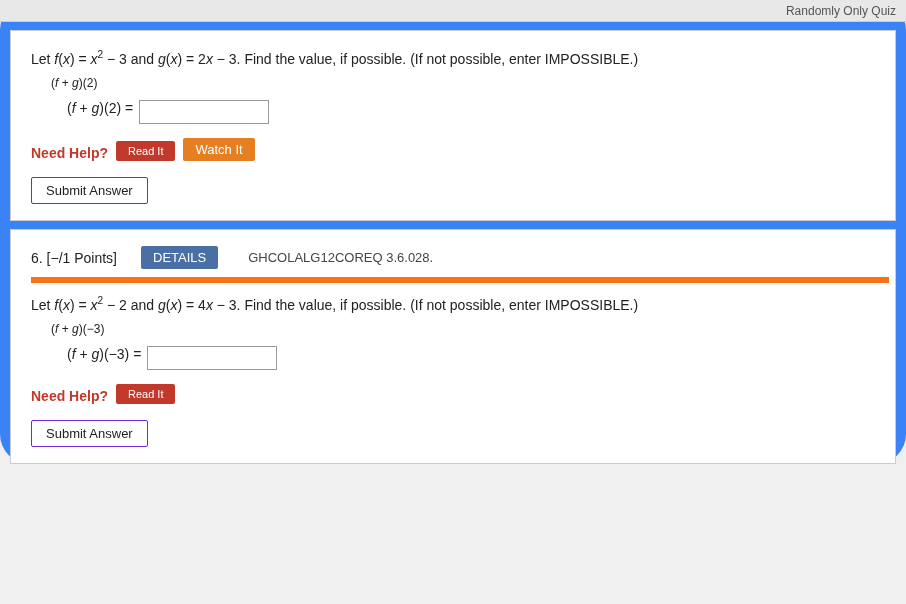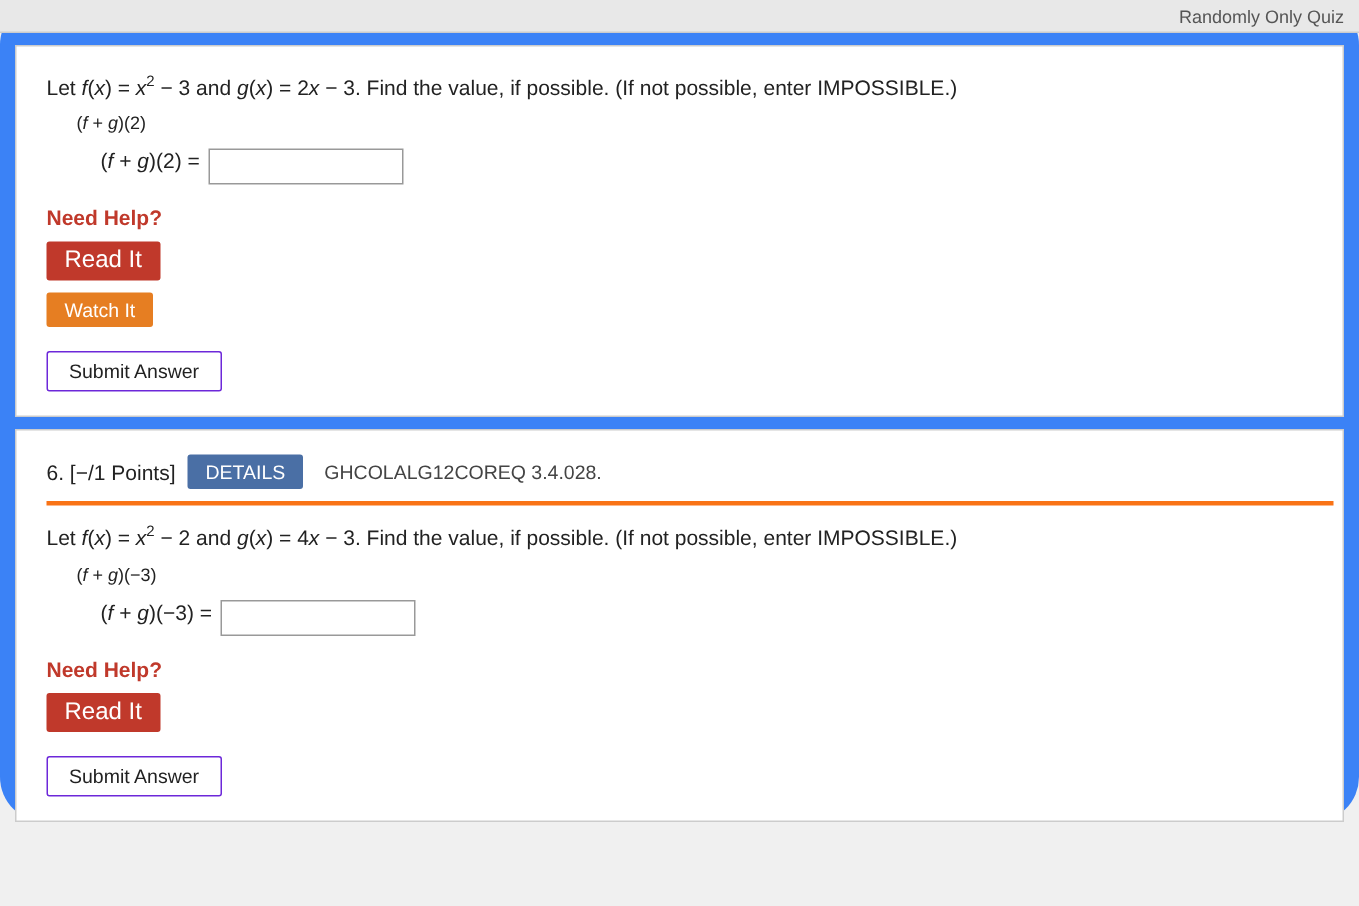--- a/index.html
+++ b/index.html
@@ -22,25 +22,25 @@
     .question-block {
       background: #fff;
       margin: 8px 10px;
       padding: 16px 6px 16px 20px;
       border: 1px solid #ccc;
     }
 
     .question-header {
       display: flex;
       align-items: center;
-      gap: 8px;
+      gap: 24px;
       margin-bottom: 10px;
       font-size: 14px;
       color: #222;
-      border-bottom: 3px solid #f97316;
+      border-bottom: 6px solid #f97316;
       padding-bottom: 8px;
     }
 
     .points-label {
       font-weight: normal;
       font-size: 14px;
       color: #222;
     }
 
     .btn-details {
@@ -97,38 +97,37 @@
     .answer-input {
       border: 1px solid #999;
       padding: 3px 6px;
       width: 130px;
       font-size: 14px;
       background: #fff;
     }
 
     .help-row {
       display: flex;
-      align-items: flex-start;
+      align-items: flex-end;
       gap: 8px;
       margin-bottom: 16px;
-      flex-direction: column;
     }
 
     .need-help-label {
       color: #c0392b;
       font-weight: bold;
       font-size: 14px;
     }
 
     .btn-readit {
       background: #c0392b;
       color: #fff;
       border: none;
       padding: 4px 12px;
-      font-size: 16px;
+      font-size: 11px;
       cursor: pointer;
       border-radius: 2px;
     }
 
     .btn-watchit {
       background: #e67e22;
       color: #fff;
       border: none;
       padding: 4px 12px;
       font-size: 13px;
@@ -197,21 +196,21 @@
 
     <button class="btn-submit">Submit Answer</button>
 
   </div>
 
   <div class="question-block">
 
     <div class="question-header">
       <span class="points-label">6.  [−/1 Points]</span>
       <button class="btn-details">DETAILS</button>
-      <span class="ref-code">GHCOLALG12COREQ 3.4.028.</span>
+      <span class="ref-code">GHCOLALG12COREQ 3.6.028.</span>
     </div>
 
     <div class="problem-text">
       Let <em>f</em>(<em>x</em>) = <em>x</em><sup>2</sup> − 2 and <em>g</em>(<em>x</em>) = 4<em>x</em> − 3. Find the value, if possible. (If not possible, enter IMPOSSIBLE.)
     </div>
 
     <div class="sub-problem">
       (<em>f</em> + <em>g</em>)(−3)
     </div>
 

